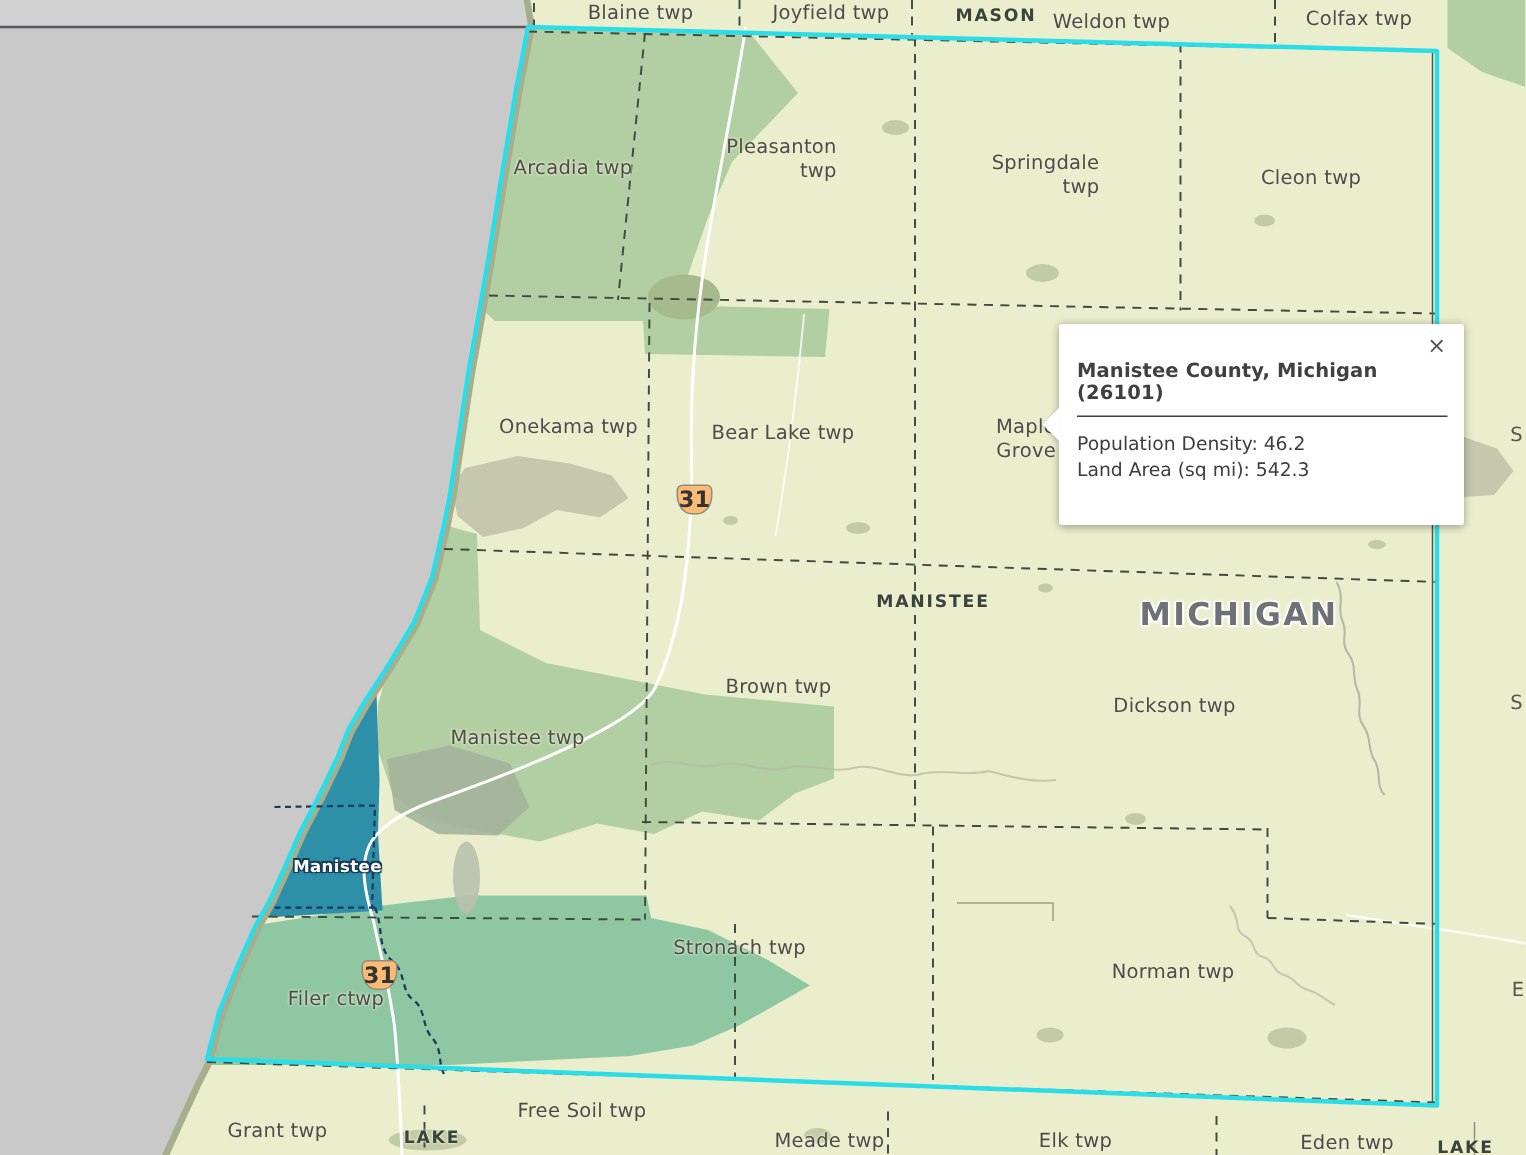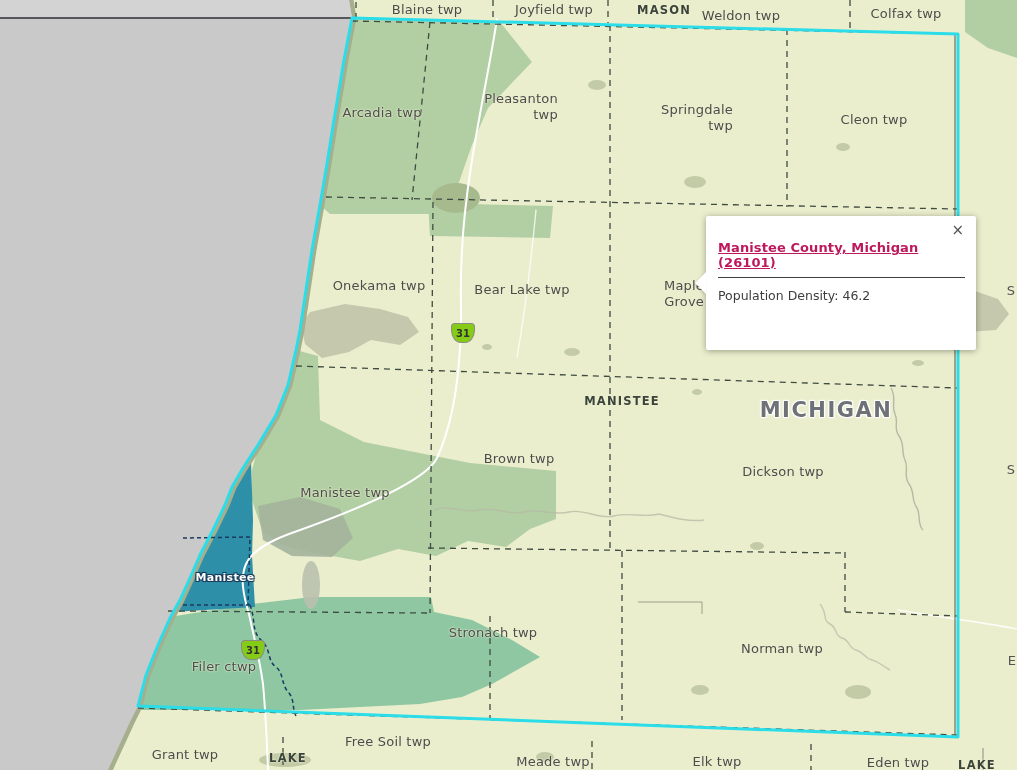--- a/index.html
+++ b/index.html
@@ -17,42 +17,42 @@
          text-shadow:0 0 2px rgba(240,242,210,.9),0 0 2px rgba(240,242,210,.9); }
   .county { font-size:11.5px; font-weight:bold; color:#3a443c; letter-spacing:1.2px;
             text-shadow:0 0 2px rgba(240,242,210,.9),0 0 2px rgba(240,242,210,.9); }
   .state { font-size:21px; font-weight:bold; color:#6e7276; letter-spacing:1.5px;
            text-shadow:-1px -1px 1px #fff,1px -1px 1px #fff,-1px 1px 1px #fff,1px 1px 1px #fff,0 0 3px #fff; }
   .city { font-size:11px; font-weight:bold; color:#ffffff; letter-spacing:.3px;
           text-shadow:-1px -1px 0 #173a57,1px -1px 0 #173a57,-1px 1px 0 #173a57,1px 1px 0 #173a57,0 0 2px #173a57; }
   .cut { opacity:.95; }
   .shield {
     position:absolute; transform:translate(-50%,-50%); z-index:6;
-    width:22px; height:18px; background:#84cc16; border:1.5px solid #8b8b81;
+    width:22px; height:18px; background:#fdba74; border:1.5px solid #8b8b81;
     border-radius:4px 4px 10px 10px / 4px 4px 13px 13px;
     display:flex; align-items:center; justify-content:center;
-    font-size:10px; font-weight:bold; color:#333; pointer-events:none;
+    font-size:15px; font-weight:bold; color:#333; pointer-events:none;
   }
   
   #popup {
     position:absolute; left:706px; top:216px; width:270px; height:134px; z-index:10;
     background:#ffffff; border-radius:2px; box-shadow:0 1px 6px rgba(0,0,0,.35);
     box-sizing:border-box; padding:24px 11px 10px 12px;
   }
   #popup-arrow {
     position:absolute; left:-11px; top:56px; width:0; height:0;
     border-top:11px solid transparent; border-bottom:11px solid transparent;
     border-right:11px solid #ffffff;
     filter:drop-shadow(-1px 1px 1px rgba(0,0,0,.15));
   }
   #popup-close {
     position:absolute; right:10px; top:5px; border:none; background:none; cursor:pointer;
     font-size:15px; line-height:15px; color:#555; padding:2px; font-family:inherit;
   }
-  #popup-title { font-size:13px; font-weight:bold; color:#be185d; letter-spacing:.1px;text-decoration:underline; }
+  #popup-title { font-size:13px; font-weight:bold; color:#404040; letter-spacing:.1px; }
   #popup-divider { border:none; border-top:1.5px solid #3f3f3f; margin:7px 0 9px 0; }
   .popup-line { font-size:12.5px; color:#3d3d3d; line-height:17px; }
 </style>
 </head>
 <body>
 
 <div id="stage">
 
   <svg id="map-svg" width="1017" height="770" viewBox="0 0 1017 770">
 
@@ -183,15 +183,16 @@
       <div class="shield" style="left: 463px; top: 333px;">31</div>
       <div class="shield" style="left: 253px; top: 650px;">31</div>
     </div>
 
   <div id="popup">
     <div id="popup-arrow"></div>
     <button id="popup-close">×</button>
     <div id="popup-title">Manistee County, Michigan (26101)</div>
     <hr id="popup-divider">
     <div class="popup-line">Population Density: 46.2</div>
+    <div class="popup-line">Land Area (sq mi): 542.3</div>
   </div>
 
 </div>
 
 </body></html>

